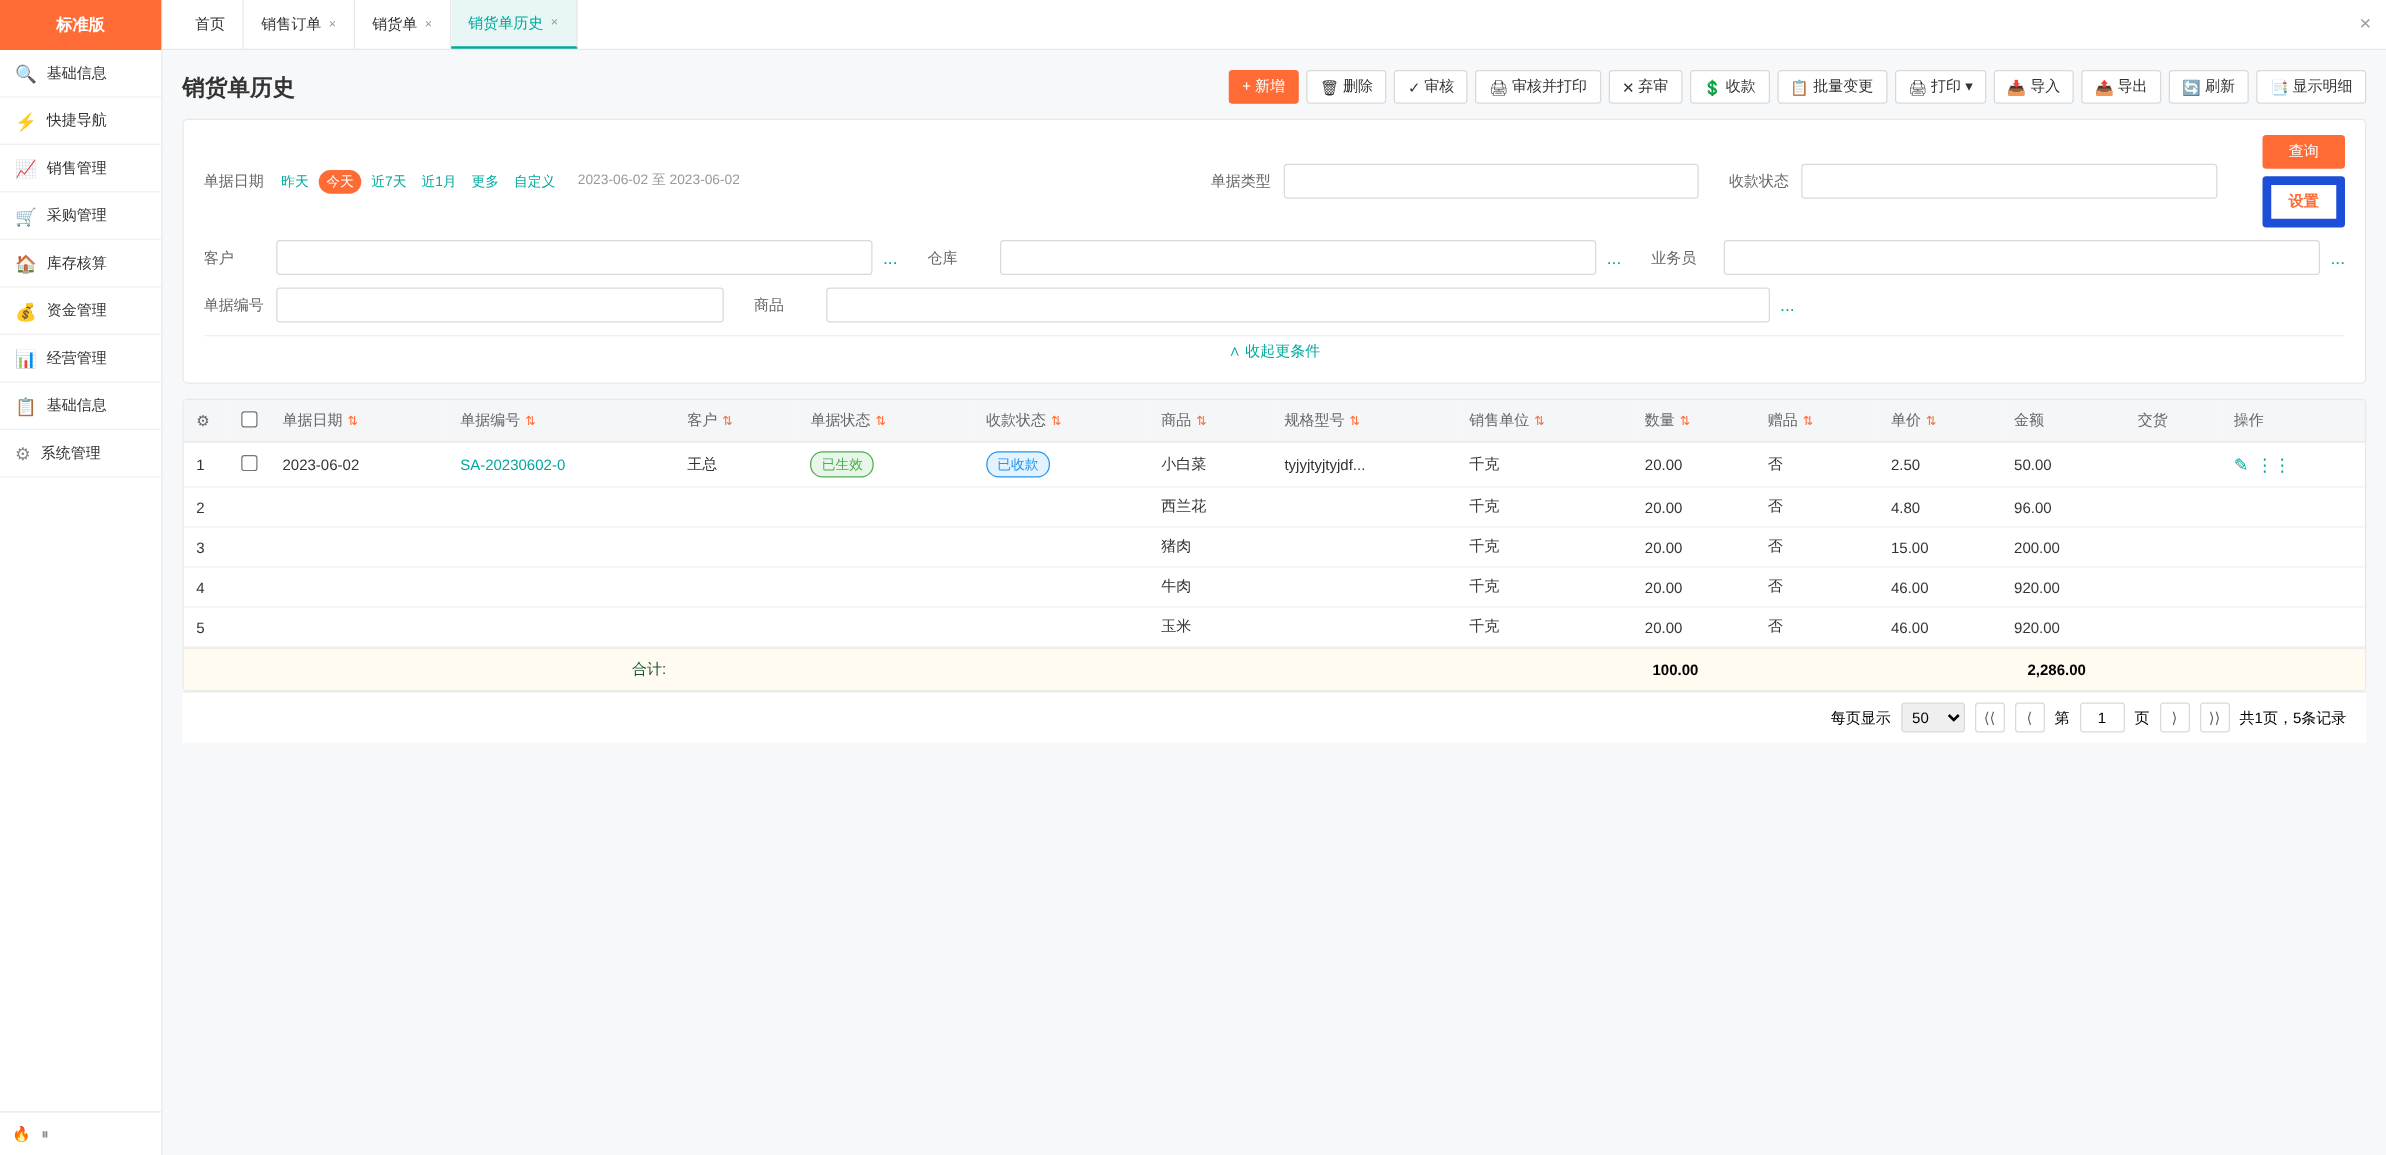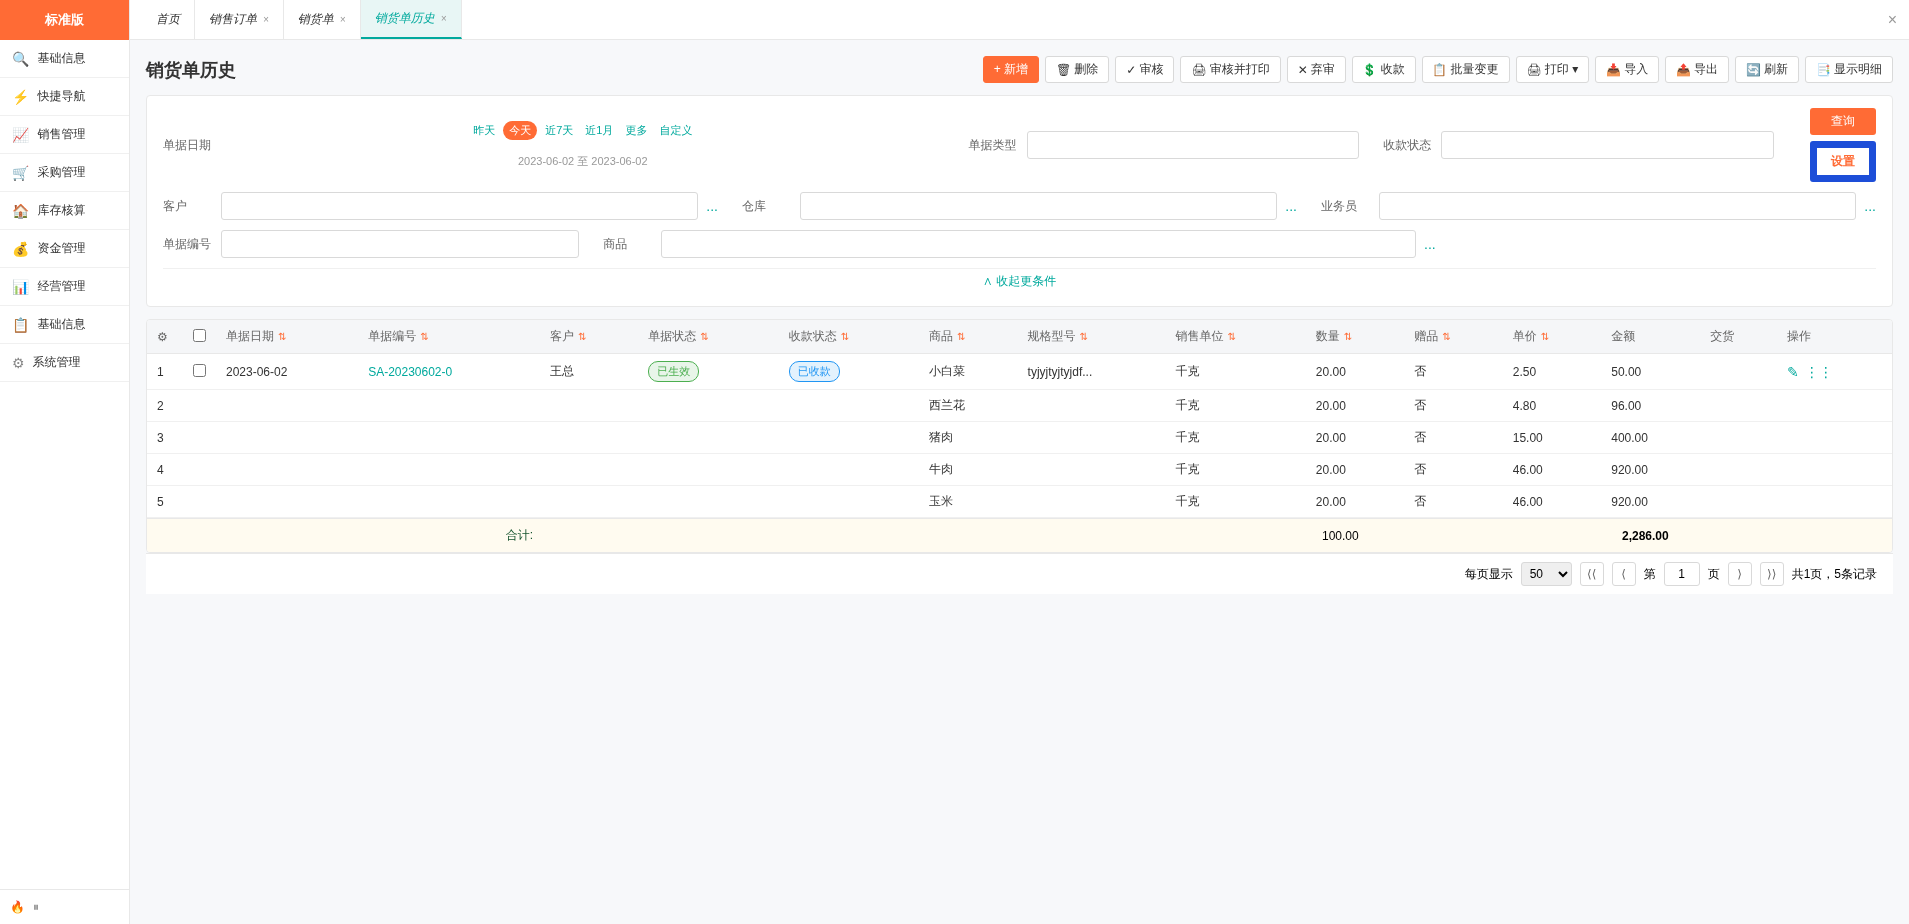--- a/index.html
+++ b/index.html
@@ -68,21 +68,20 @@
     .tab {
       height: 100%;
       display: flex;
       align-items: center;
       padding: 0 14px;
       cursor: pointer;
       color: #333;
       border-right: 1px solid #e8e8e8;
       position: relative;
       font-size: 12px;
-      font-style: italic;
     }
     .tab.active {
       background: #e8f6f5;
       color: #00a99d;
       border-bottom: 2px solid #00a99d;
     }
     .tab .close-btn {
       margin-left: 6px;
       color: #999;
       font-size: 10px;
@@ -448,21 +447,21 @@
           <span>📑</span> 显示明细
         </button>
       </div>
     </div>
 
     <div class="filter-panel">
       <div class="filter-row">
 
         <div class="filter-item" style="flex:2;">
           <span class="filter-label">单据日期</span>
-          <div style="display:flex; flex-direction:column; gap:14px; flex:1;align-items:center;">
+          <div style="display:flex; gap:14px; flex:1;">
             <div class="date-quick">
               <span>昨天</span>
               <span class="active">今天</span>
               <span>近7天</span>
               <span>近1月</span>
               <span>更多</span>
               <span>自定义</span>
             </div>
             <div class="date-range">2023-06-02 至 2023-06-02</div>
           </div>
@@ -659,21 +658,21 @@
     <td style="color:#00a99d; cursor:pointer;"></td>
     <td></td>
     <td></td>
     <td></td>
     <td>猪肉</td>
     <td></td>
     <td>千克</td>
     <td>20.00</td>
     <td>否</td>
     <td>15.00</td>
-    <td>400.00</td>
+    <td>200.00</td>
     <td></td>
     <td></td>
   </tr>
             <tr>
     <td>4</td>
     <td></td>
     <td></td>
     <td style="color:#00a99d; cursor:pointer;"></td>
     <td></td>
     <td></td>
@@ -708,21 +707,21 @@
   </tr>
           </tbody>
       </table>
       <div class="table-footer">
         <span style="width:36px;"></span>
         <span style="width:30px;"></span>
         <span style="min-width:120px;"></span>
         <span style="min-width:130px;"></span>
         <span style="min-width:60px;" class="footer-label">合计:</span>
         <span style="flex:1;"></span>
-        <span style="min-width:160px; font-weight:normal;margin-left:20px;">100.00</span>
+        <span style="min-width:160px; font-weight:bold;margin-left:20px;">100.00</span>
         <span style="min-width:40px;"></span>
         <span style="min-width:100px;"></span>
         <span style="min-width:120px; font-weight:bold;">2,286.00</span>
         <span style="min-width:60px;"></span>
         <span style="min-width:80px;"></span>
       </div>
     </div>
 
     <div class="pagination-bar">
       <span>每页显示</span>

